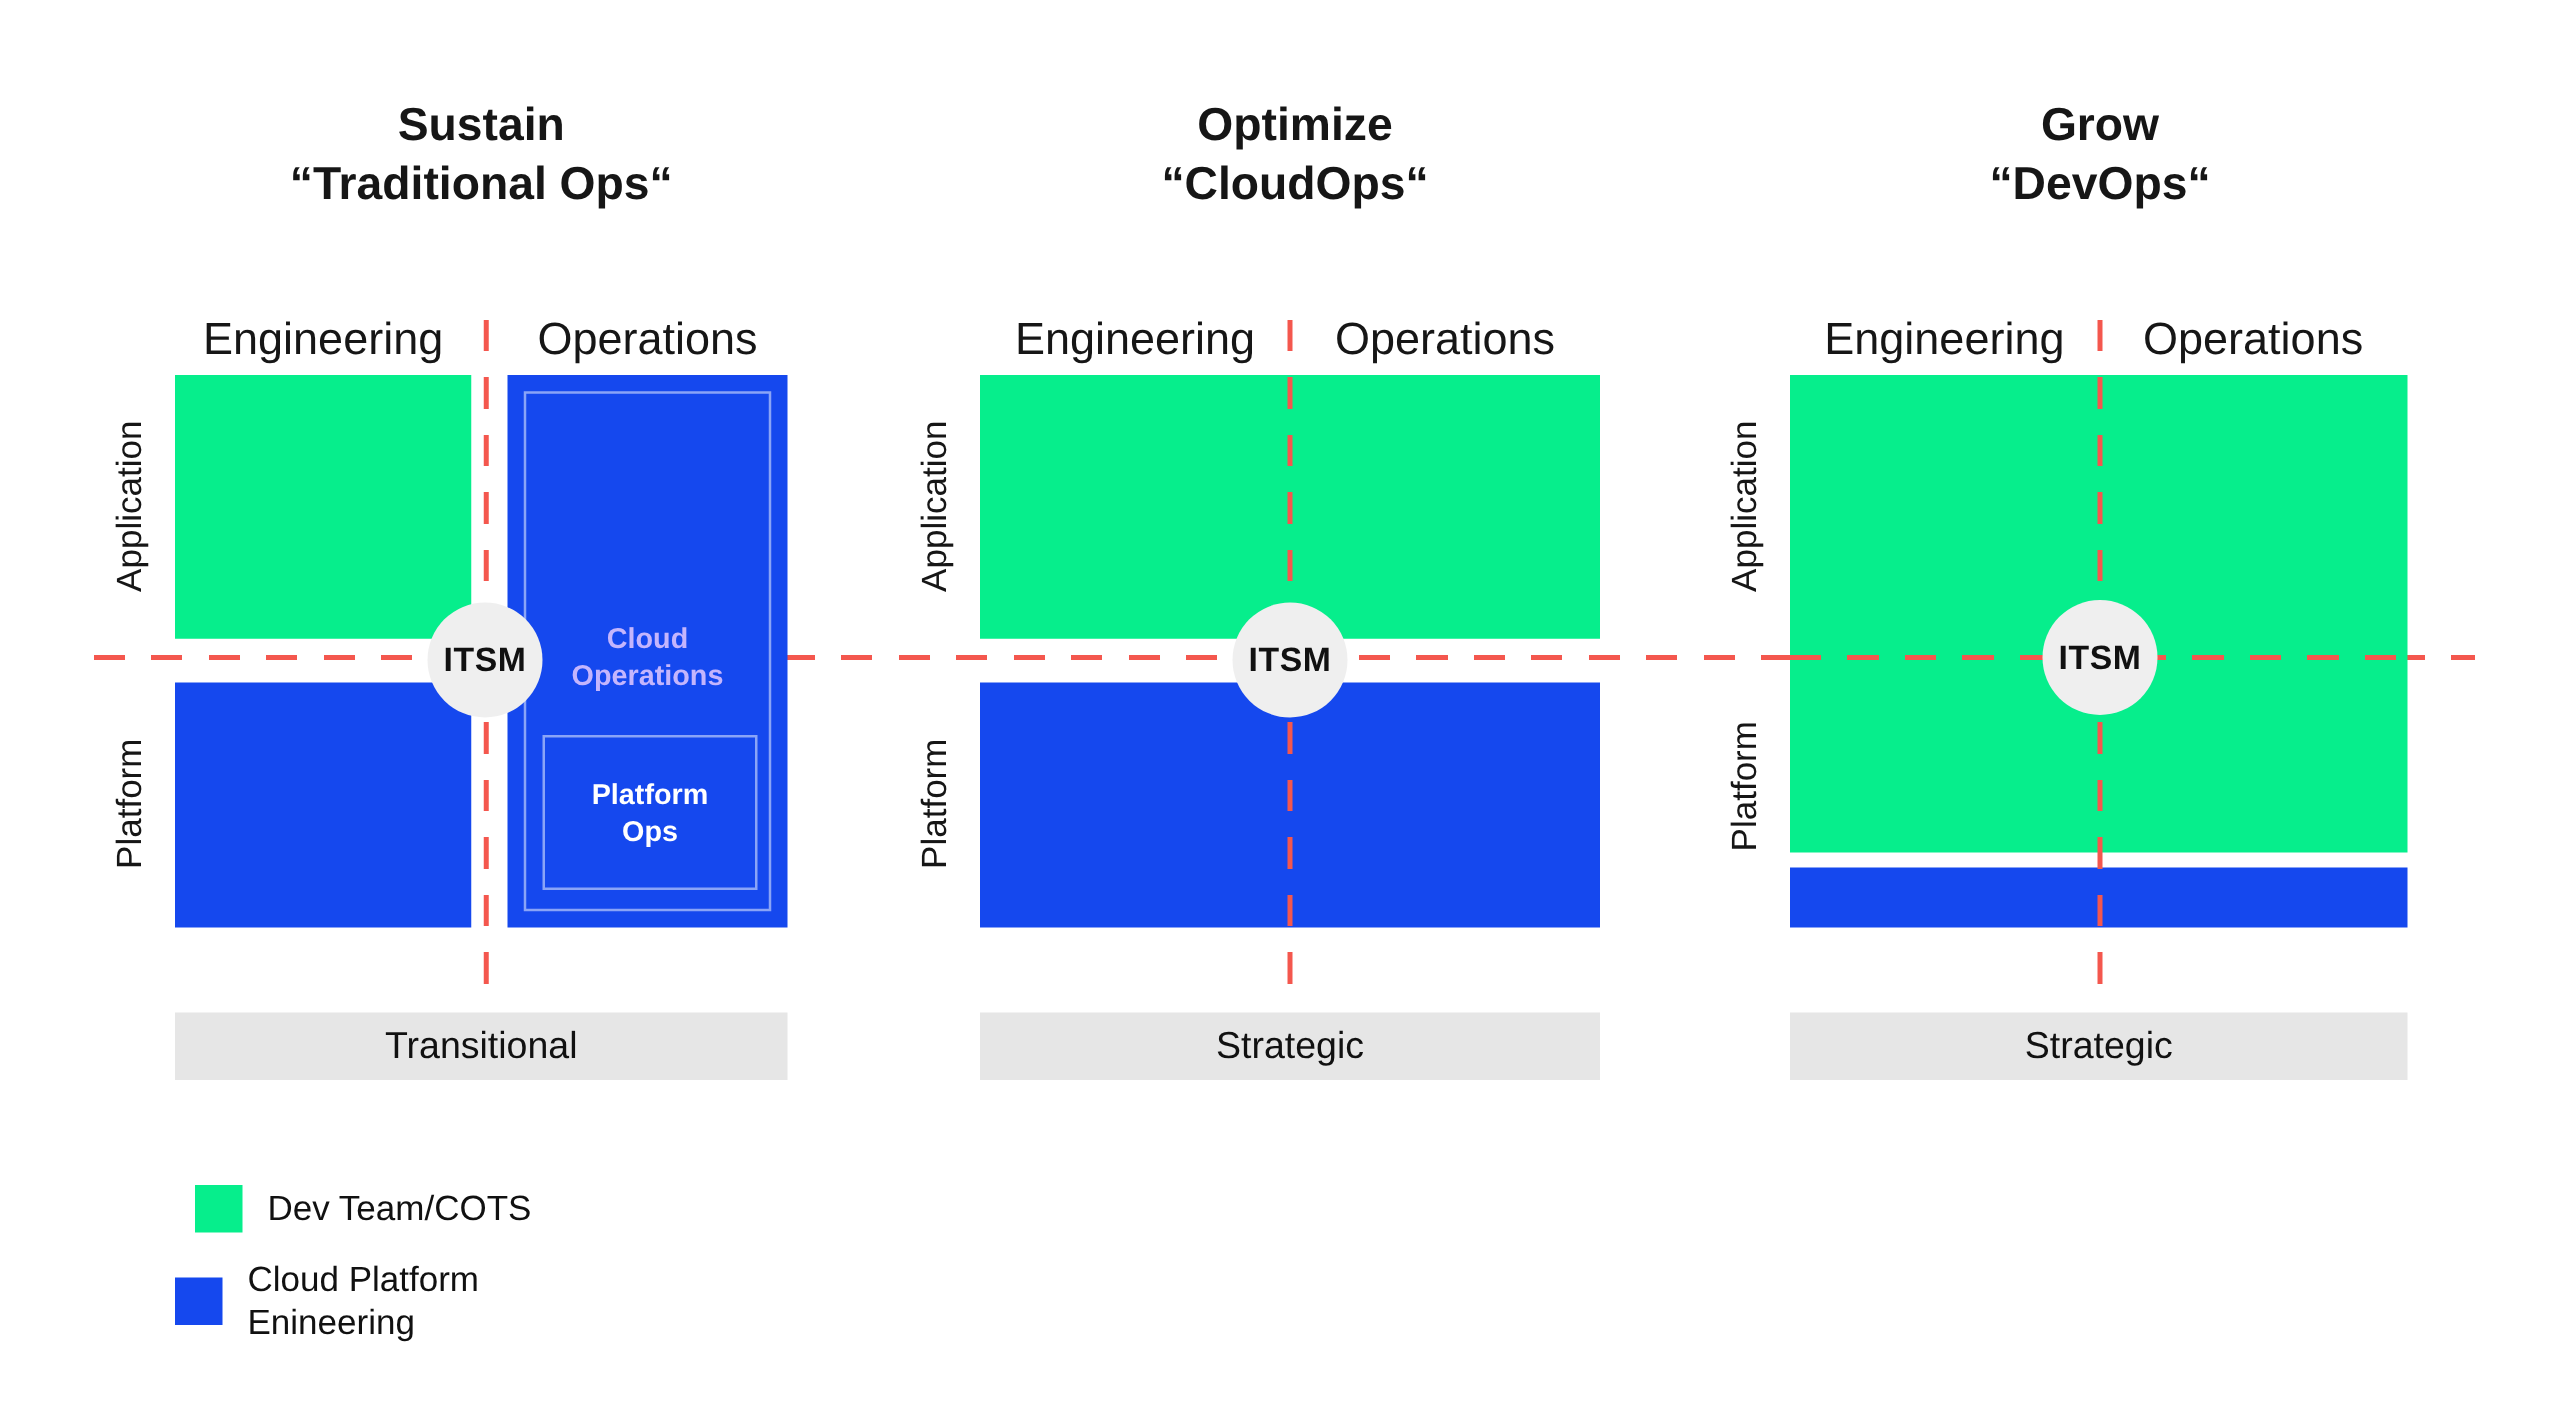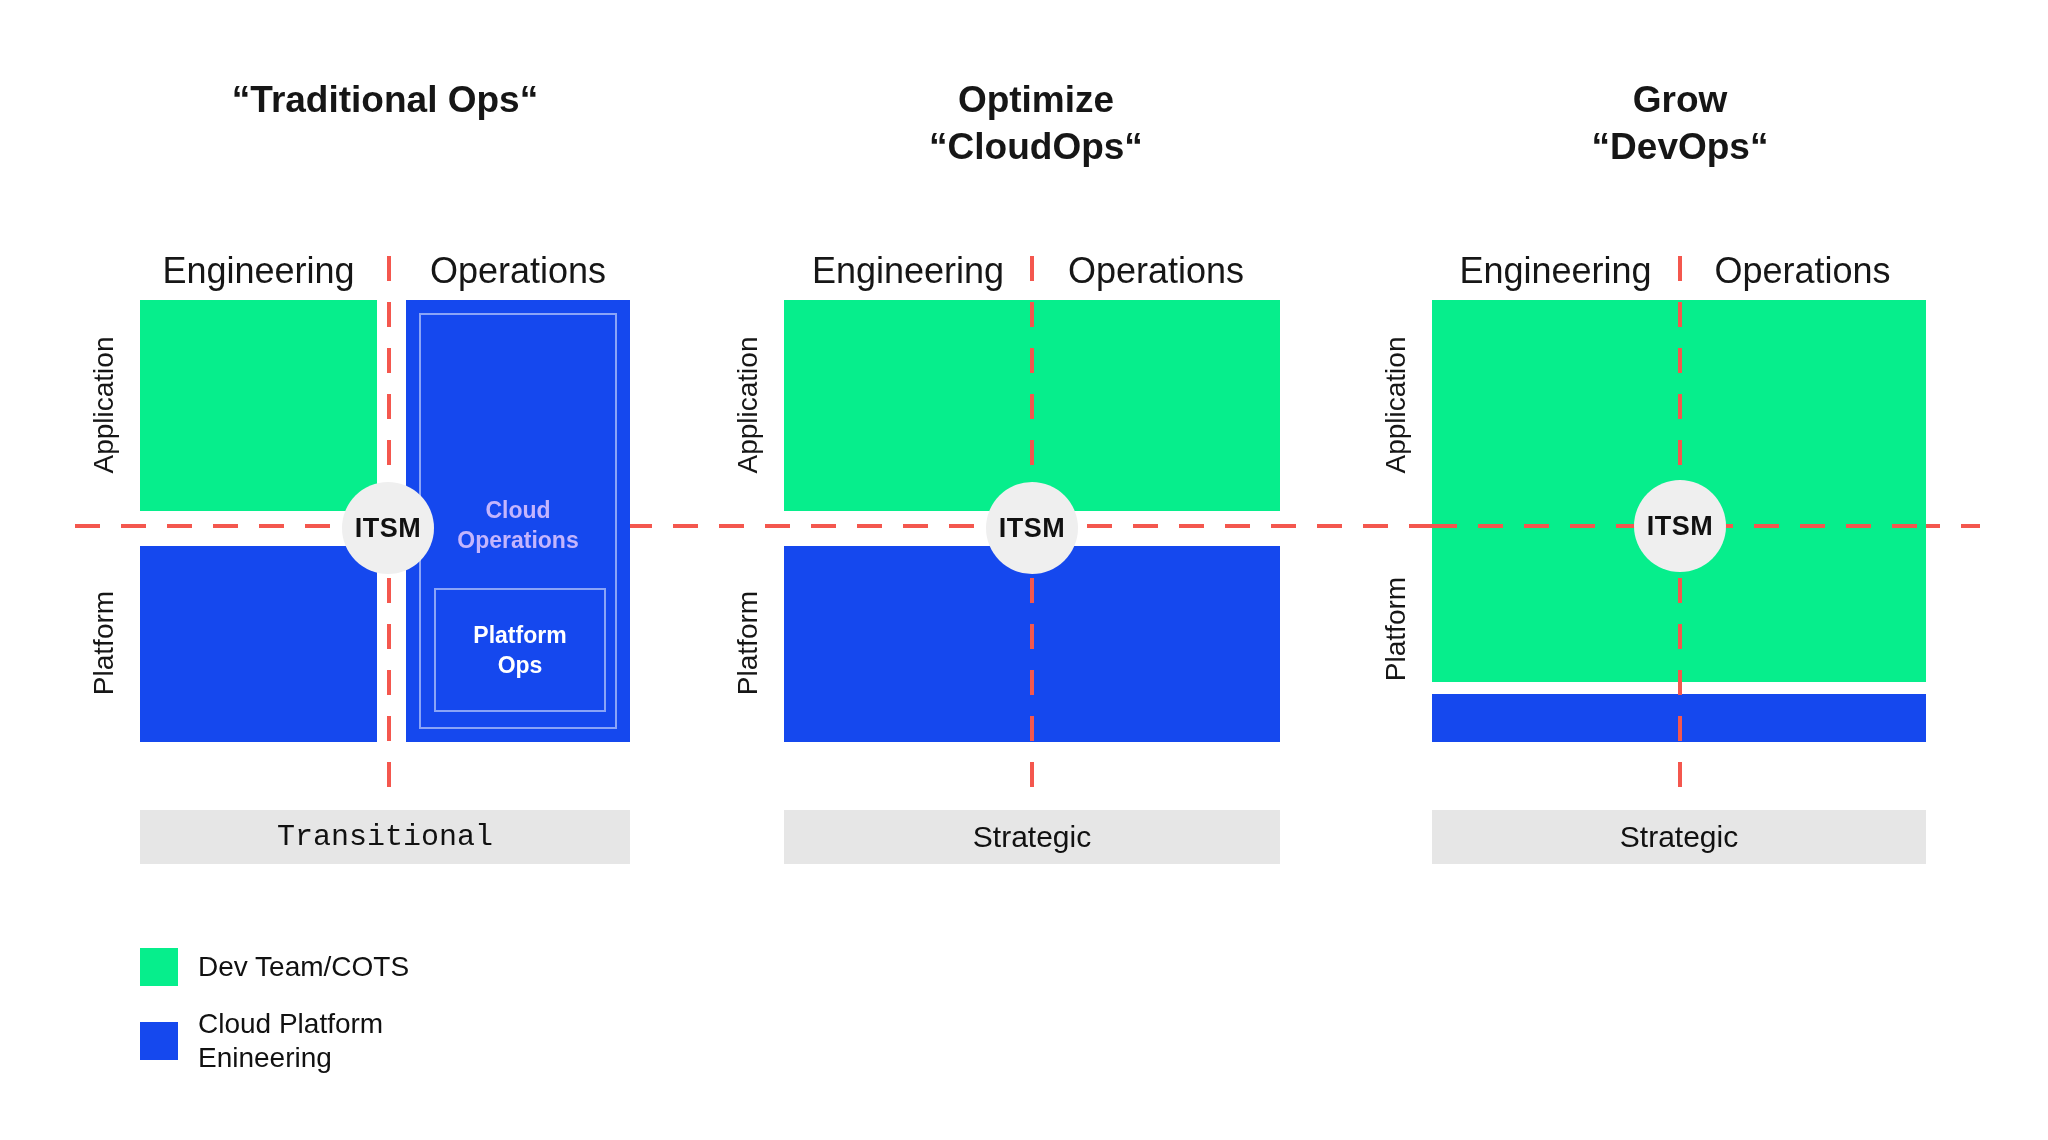--- a/index.html
+++ b/index.html
@@ -34,41 +34,42 @@
   .legend-label{font-size:28px;line-height:34px;color:#111;}
 </style>
 </head>
 <body>
 
 <div class="canvas">
 
   <div class="abs dash-h under" style="left:75px;top:524px;width:1905px;"></div>
 
   <div class="abs title" style="left:135px;top:76px;width:500px;">
+    <div>Sustain</div>
     <div>“Traditional Ops“</div>
   </div>
   <div class="abs collabel" style="left:140px;top:250px;width:237px;">Engineering</div>
   <div class="abs collabel" style="left:406px;top:250px;width:224px;">Operations</div>
   <div class="abs rowlabel" style="left:-6px;top:389px;">Application</div>
   <div class="abs rowlabel" style="left:-6px;top:627px;">Platform</div>
 
   <div class="abs block green" style="left:140px;top:300px;width:237px;height:211px;"></div>
   <div class="abs block blue" style="left:140px;top:546px;width:237px;height:196px;"></div>
 
   <div class="abs block blue" style="left:406px;top:300px;width:224px;height:442px;">
     <div class="tower-frame"></div>
     <div class="towerlabel pre" style="left:14px;top:172px;width:196px;height:106px;">Cloud
 Operations</div>
     <div class="opsbox pre" style="left:28px;top:288px;width:168px;height:120px;">Platform
 Ops</div>
   </div>
 
   <div class="abs dash-v over" style="left:387px;top:256px;height:540px;"></div>
   <div class="abs itsm" style="left:342px;top:482px;">ITSM</div>
-  <div class="abs graybar" style="left:140px;top:810px;width:490px;height:54px;font-family:Liberation Mono, monospace;">Transitional</div>
+  <div class="abs graybar" style="left:140px;top:810px;width:490px;height:54px;">Transitional</div>
 
   <div class="abs title" style="left:786px;top:76px;width:500px;">
     <div>Optimize</div>
     <div>“CloudOps“</div>
   </div>
   <div class="abs collabel" style="left:784px;top:250px;width:248px;">Engineering</div>
   <div class="abs collabel" style="left:1032px;top:250px;width:248px;">Operations</div>
   <div class="abs rowlabel" style="left:638px;top:389px;">Application</div>
   <div class="abs rowlabel" style="left:638px;top:627px;">Platform</div>
 
@@ -89,21 +90,21 @@
   <div class="abs rowlabel" style="left:1286px;top:613px;">Platform</div>
 
   <div class="abs block green" style="left:1432px;top:300px;width:494px;height:382px;"></div>
   <div class="abs block blue" style="left:1432px;top:694px;width:494px;height:48px;"></div>
 
   <div class="abs dash-h over" style="left:1432px;top:524px;width:494px;"></div>
   <div class="abs dash-v over" style="left:1678px;top:256px;height:540px;"></div>
   <div class="abs itsm" style="left:1634px;top:480px;">ITSM</div>
   <div class="abs graybar" style="left:1432px;top:810px;width:494px;height:54px;">Strategic</div>
 
-  <div class="abs legend-item" style="left:140px;top:948px;height:38px;">
+  <div class="abs legend-item" style="left:156px;top:948px;height:38px;">
     <div class="legend-swatch green"></div>
     <div class="legend-label">Dev Team/COTS</div>
   </div>
   <div class="abs legend-item" style="left:140px;top:1008px;height:66px;">
     <div class="legend-swatch blue"></div>
     <div class="legend-label pre">Cloud Platform
 Enineering</div>
   </div>
 
 </div>

